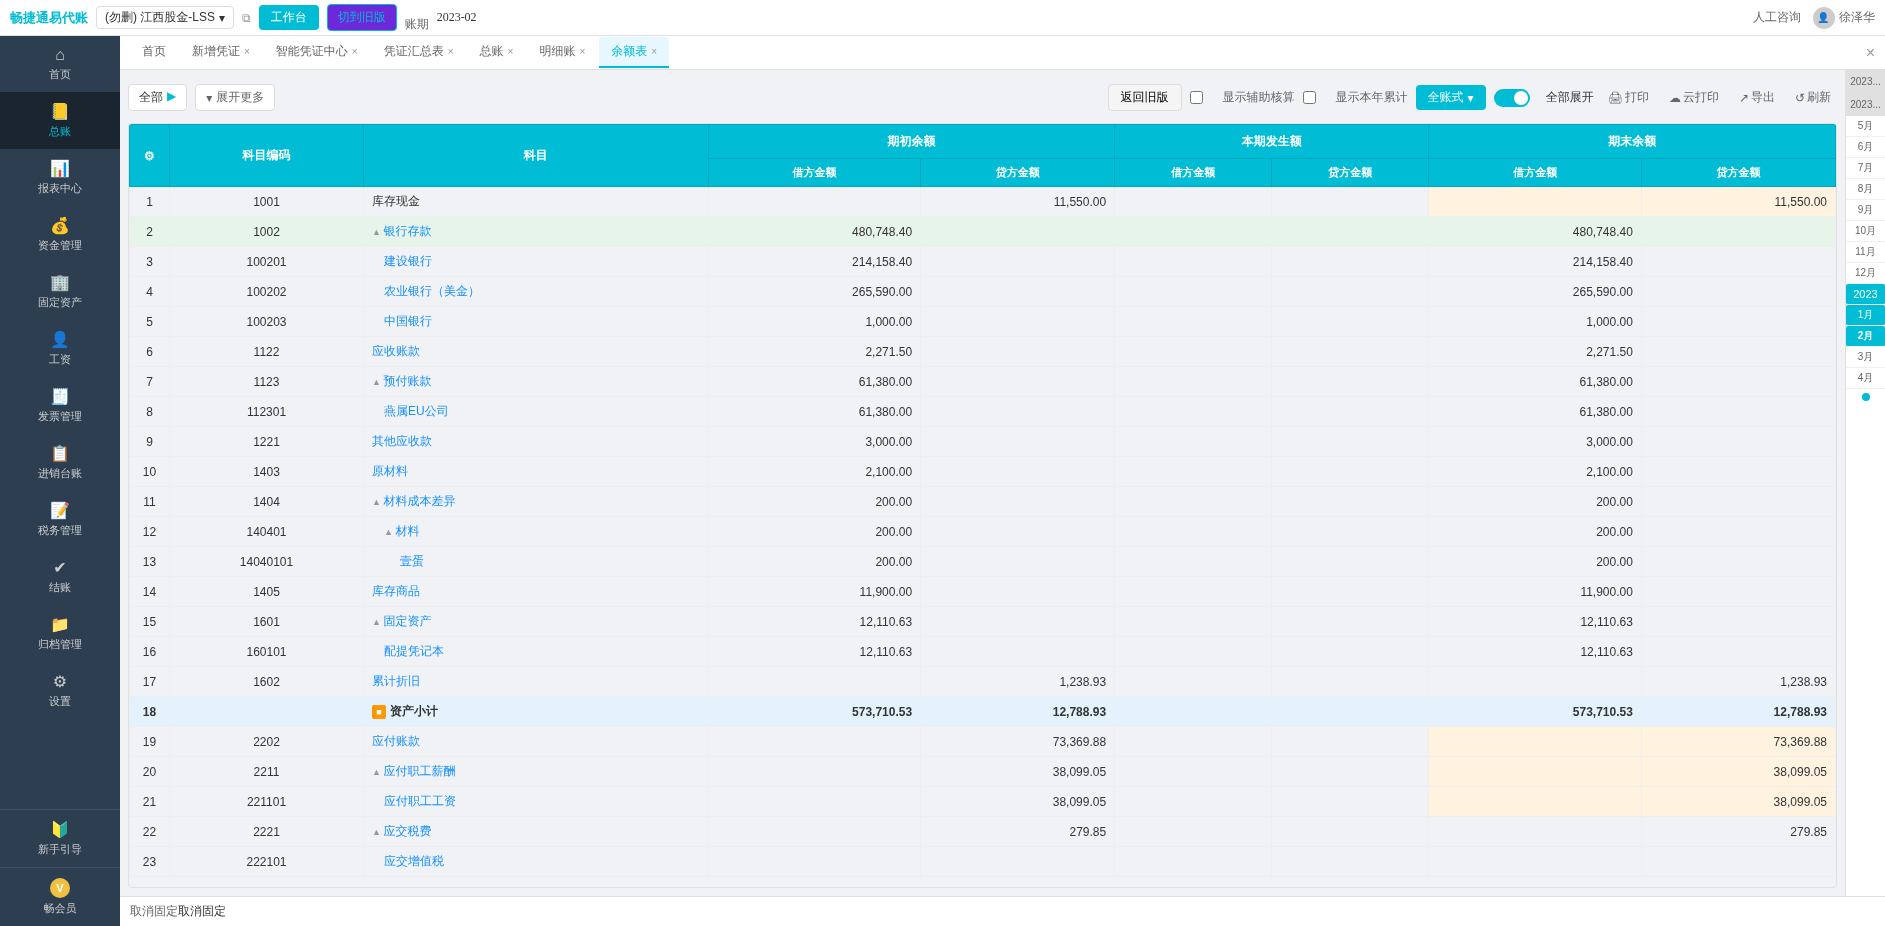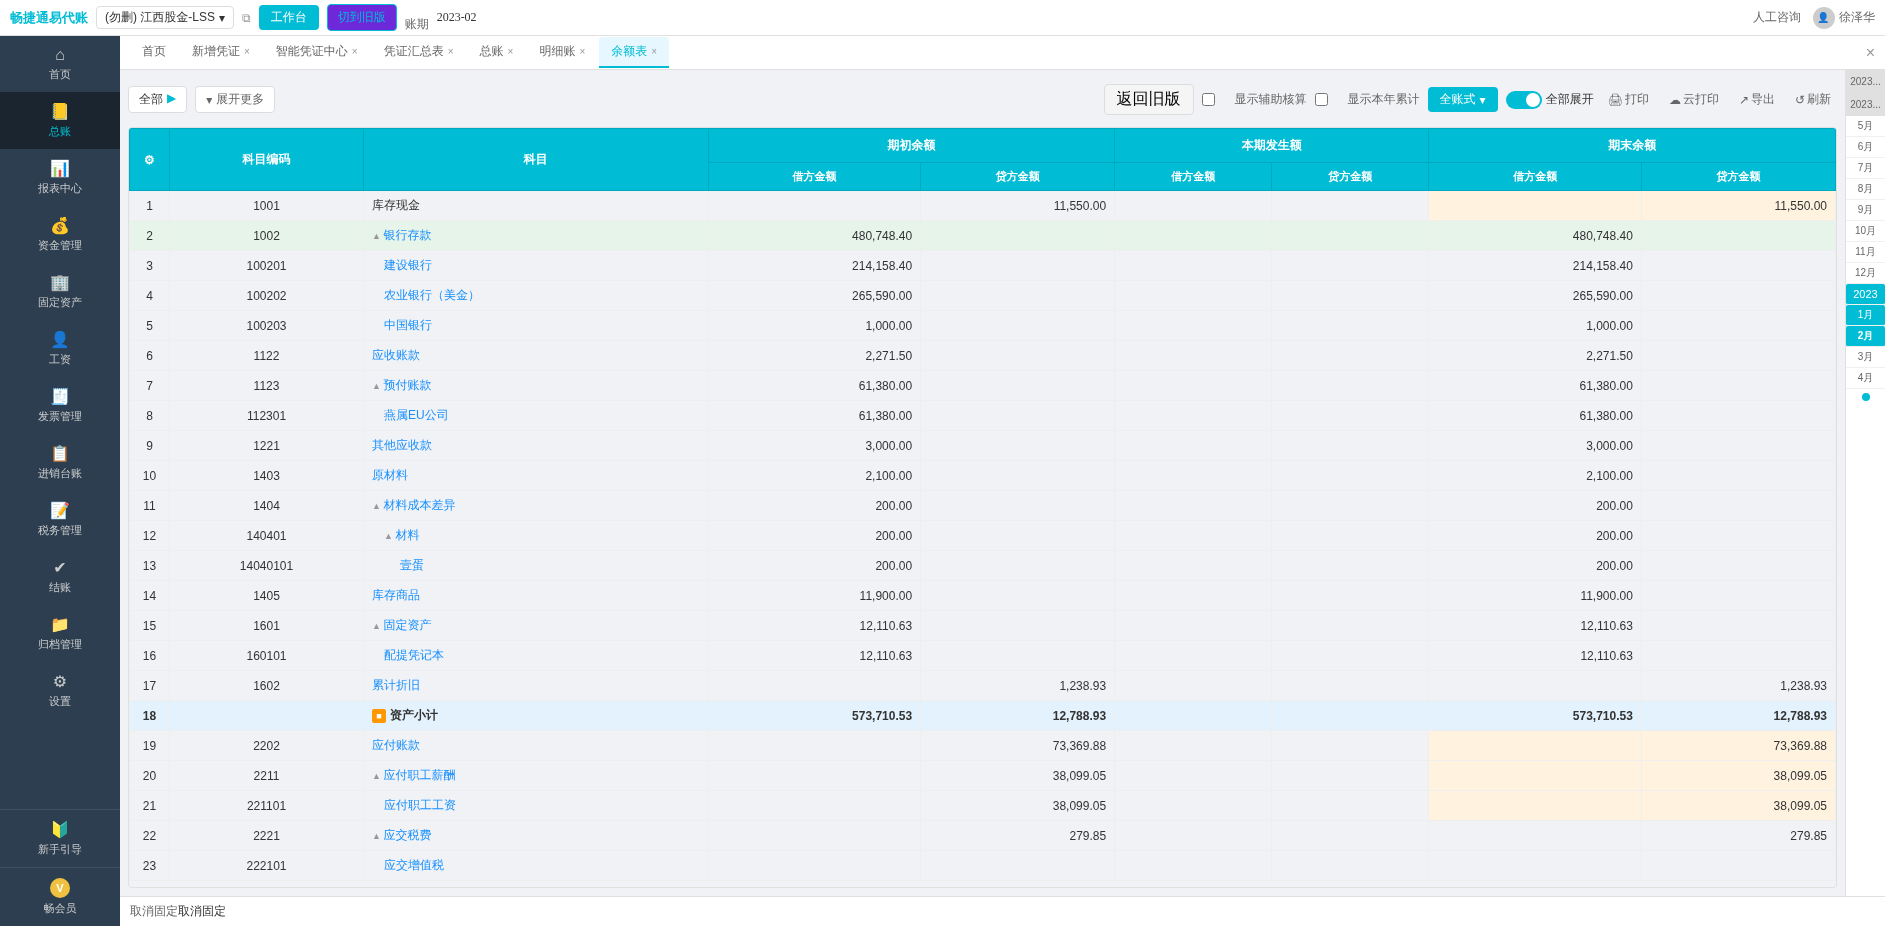--- a/index.html
+++ b/index.html
@@ -41,24 +41,24 @@
 
     
     .table-area { flex: 1; display: flex; flex-direction: column; overflow: hidden; padding: 8px; }
 
     
     .toolbar { display: flex; align-items: center; gap: 8px; padding: 6px 0; margin-bottom: 6px; }
     .toolbar .all-btn { display: flex; gap: 4px; background: #fff; border: 1px solid #ddd; border-radius: 4px; padding: 4px 10px; cursor: pointer; font-size: 12px; }
     .toolbar .all-btn .arrow { color: #00bcd4; }
     .toolbar .expand-btn { display: flex; align-items: center; gap: 4px; background: #fff; border: 1px solid #ddd; border-radius: 4px; padding: 4px 10px; cursor: pointer; font-size: 12px; color: #666; }
     .toolbar-right { margin-left: auto; display: flex; align-items: center; gap: 8px; }
-    .toolbar-right .btn-return { background: #f5f5f5; border: 1px solid #ddd; border-radius: 4px; padding: 4px 12px; cursor: pointer; font-size: 16px; }
+    .toolbar-right .btn-return { background: #f5f5f5; border: 1px solid #ddd; border-radius: 4px; padding: 4px 12px; cursor: pointer; font-size: 12px; }
     .toolbar-right .checkbox-group { display: flex; align-items: center; gap: 20px; font-size: 12px; color: #666; }
     .toolbar-right .btn-full { background: #00bcd4; color: #fff; border: none; border-radius: 4px; padding: 4px 12px; cursor: pointer; font-size: 12px; display: flex; align-items: center; gap: 4px; }
-    .toolbar-right .toggle-group { display: flex; align-items: center; gap: 4px; }
+    .toolbar-right .toggle-group { display: flex; align-items: center; gap: 16px; }
     .toggle-switch { width: 36px; height: 18px; background: #00bcd4; border-radius: 9px; position: relative; cursor: pointer; }
     .toggle-switch::after { content: ''; width: 14px; height: 14px; background: #fff; border-radius: 50%; position: absolute; top: 2px; right: 2px; }
     .toolbar-right .action-btn { display: flex; align-items: center; gap: 2px; font-size: 12px; color: #666; cursor: pointer; padding: 4px 6px; }
 
     
     .data-table-wrapper { flex: 1; overflow: auto; border: 1px solid #e0e0e0; border-radius: 4px; }
     table { width: 100%; border-collapse: collapse; font-size: 12px; }
     table thead tr:first-child th { background: #00bcd4; color: #fff; padding: 8px 6px; text-align: center; border: 1px solid #00a8c0; }
     table thead tr:last-child th { background: #00bcd4; color: #fff; padding: 6px; text-align: center; border: 1px solid #00a8c0; font-size: 11px; }
     table tbody tr { border-bottom: 1px solid #eee; }

